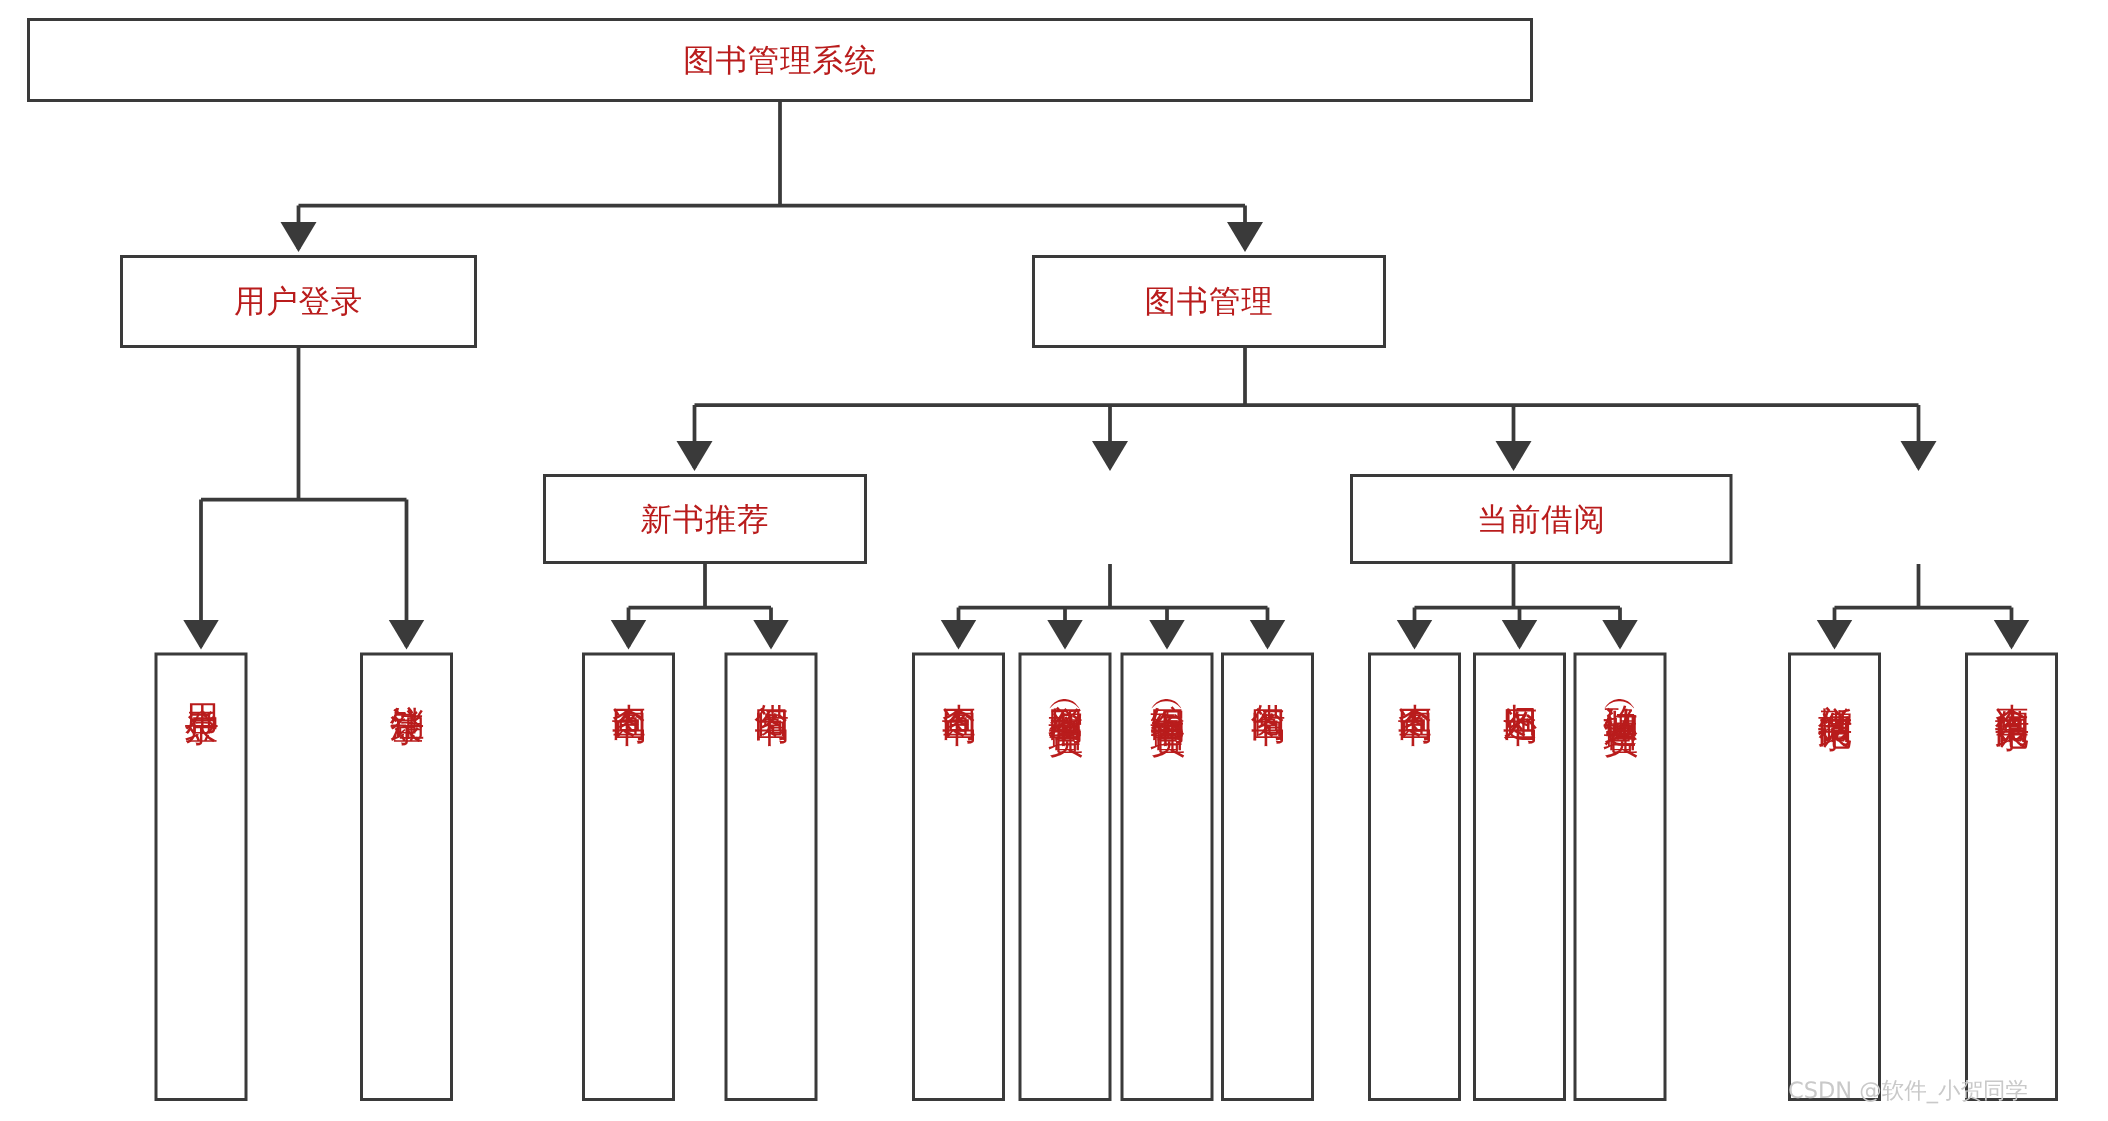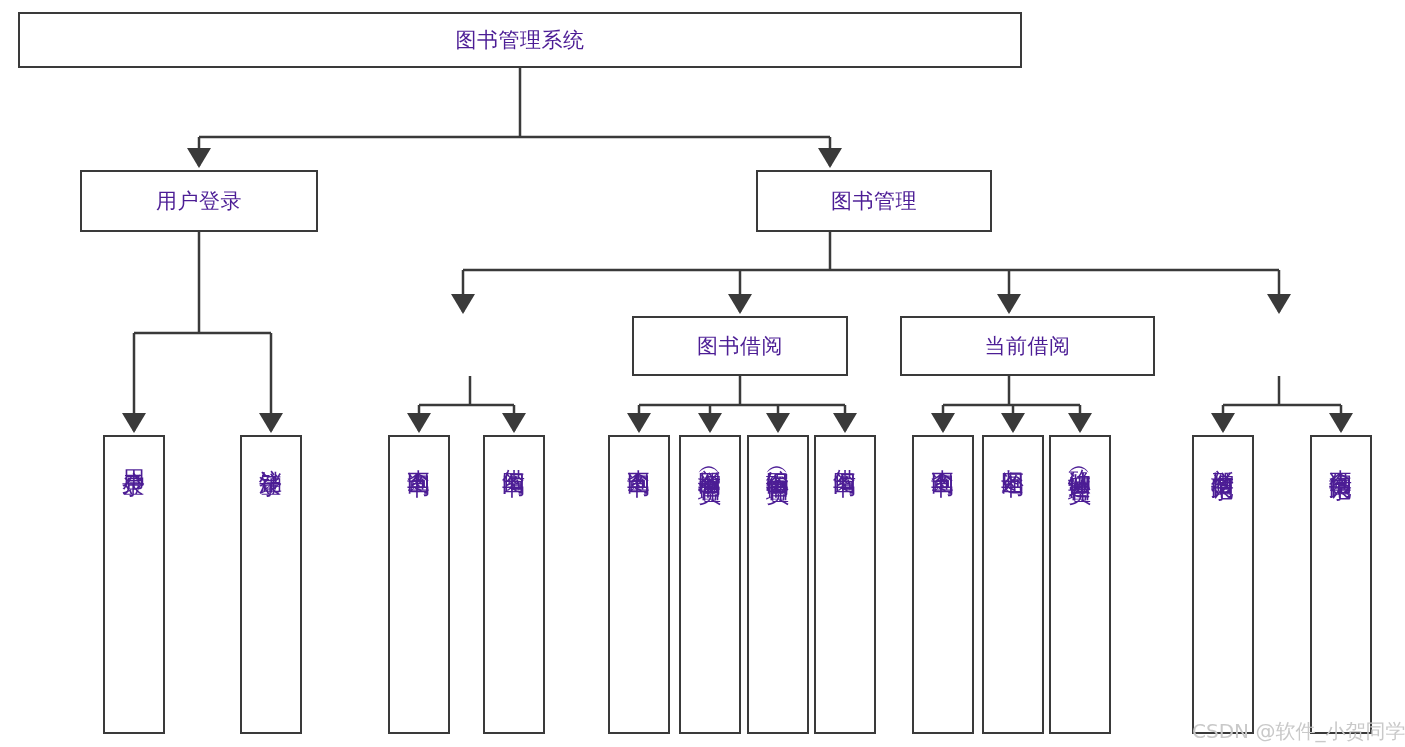--- a/index.html
+++ b/index.html
@@ -27,21 +27,21 @@
     pointer-events: none;
   }
   .node {
     position: absolute;
     box-sizing: border-box;
     background: #ffffff;
     border: 2.5px solid #3a3a3a;
     display: flex;
     align-items: center;
     justify-content: center;
-    color: #4c1d95;
+    color: #b91c1c;
     z-index: 2;
   }
   .node .label {
     display: block;
     text-align: center;
     line-height: 1.18;
     letter-spacing: 0.5px;
   }
   .node.horizontal .label {
     writing-mode: horizontal-tb;
@@ -58,21 +58,21 @@
   .node.vertical .label {
     writing-mode: vertical-rl;
     text-orientation: upright;
     font-size: 23px;
     line-height: 1.05;
     letter-spacing: 2px;
     white-space: nowrap;
   }
   .watermark {
     position: absolute;
-    font-size: 20px;
+    font-size: 15px;
     color: #c9c9c9;
     white-space: nowrap;
     z-index: 3;
     font-family: "DejaVu Sans", "Liberation Sans", sans-serif;
   }
 </style>
 </head>
 <body>
 
 <div id="diagram">
@@ -128,26 +128,26 @@
     </g>
   </svg>
 
   <div class="node root horizontal" style="left:18px; top:12px; width:1004px; height:56px;">
     <span class="label">图书管理系统</span>
   </div>
 
   <div class="node horizontal" style="left:80px; top:170px; width:238px; height:62px;">
     <span class="label">用户登录</span>
   </div>
-  <div class="node horizontal" style="left:756px; top:170px; width:236px; height:62px;">
+  <div class="node horizontal" style="left:688px; top:170px; width:236px; height:62px;">
     <span class="label">图书管理</span>
   </div>
 
-  <div class="node horizontal" style="left:632px; top:316px; width:216px; height:60px;">
-    <span class="label">图书借阅</span>
+  <div class="node horizontal" style="left:362px; top:316px; width:216px; height:60px;">
+    <span class="label">新书推荐</span>
   </div>
   <div class="node horizontal" style="left:900px; top:316px; width:255px; height:60px;">
     <span class="label">当前借阅</span>
   </div>
 
   <div class="node vertical" style="left:103px; top:435px; width:62px; height:299px;">
     <span class="label">用户登录</span>
   </div>
   <div class="node vertical" style="left:240px; top:435px; width:62px; height:299px;">
     <span class="label">注销登录</span>

